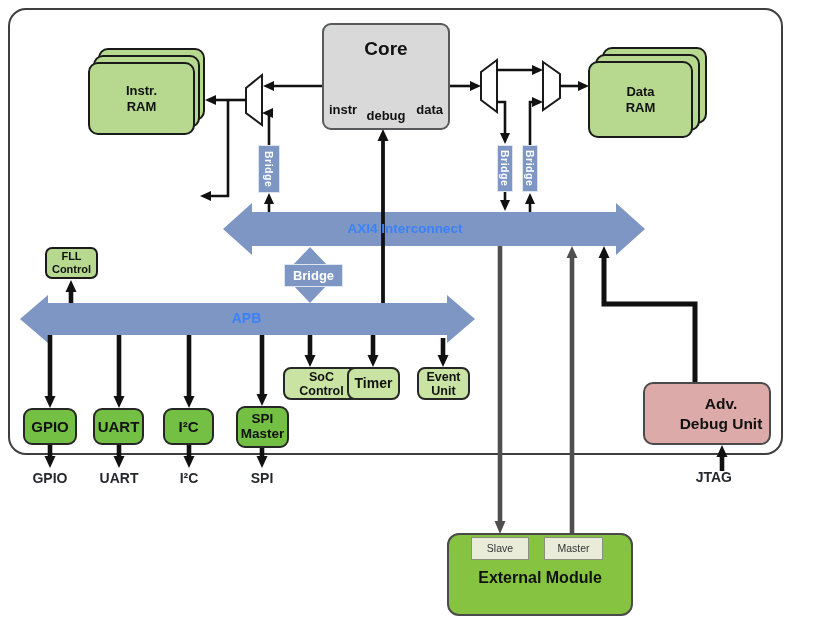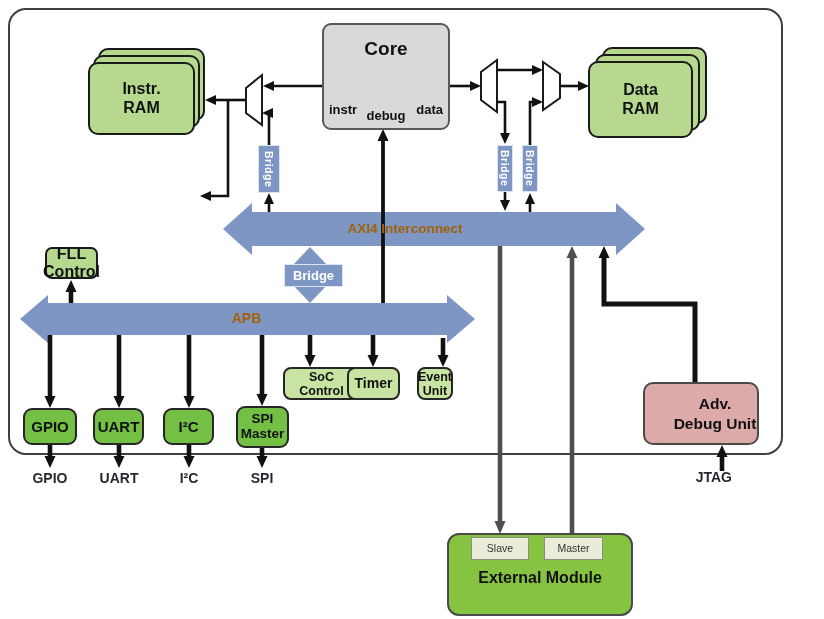--- a/index.html
+++ b/index.html
@@ -8,45 +8,45 @@
   #canvas *{box-sizing:border-box;}
 
   .abs{position:absolute;}
   .chip{left:8px;top:8px;width:775px;height:447px;border:2.5px solid #3f3f3f;border-radius:18px;background:#fff;z-index:0;}
   svg.overlay{position:absolute;left:0;top:0;z-index:1;}
 
   
   .block{position:absolute;display:flex;flex-direction:column;align-items:center;justify-content:center;
          text-align:center;font-weight:bold;z-index:2;line-height:1.16;}
   .ram-layer{position:absolute;border:2.2px solid #1a1a1a;border-radius:10px;background:var(--ram-green);z-index:2;}
-  .ram-text{font-size:16px;font-weight:bold;}
+  .ram-text{font-size:13px;font-weight:bold;}
   .boot{left:92px;top:157px;width:105px;height:76px;border:2.2px solid #1a1a1a;border-radius:10px;background:var(--ram-green);font-size:17.5px;}
   .core{left:322px;top:23px;width:128px;height:107px;border:2.2px solid #58595b;border-radius:9px;background:var(--core-gray);justify-content:flex-start;}
   .core-title{margin-top:13px;font-size:19px;}
   .port{position:absolute;font-size:13px;font-weight:bold;}
-  .fll{left:45px;top:247px;width:53px;height:32px;border:2px solid #1a1a1a;border-radius:7px;background:var(--ram-green);font-size:16px;line-height:1.15;}
+  .fll{left:45px;top:247px;width:53px;height:32px;border:2px solid #1a1a1a;border-radius:7px;background:var(--ram-green);font-size:11px;line-height:1.15;}
   .periph{border:2.2px solid #262626;border-radius:9px;background:var(--dark-green);font-size:15px;}
   .gpio{left:23px;top:408px;width:54px;height:37px;}
   .uart{left:93px;top:408px;width:51px;height:37px;}
   .i2c{left:163px;top:408px;width:51px;height:37px;}
   .spi{left:236px;top:406px;width:53px;height:42px;font-size:13.5px;line-height:1.1;}
   .pale{border:2px solid #262626;border-radius:8px;background:var(--pale-green);font-size:12.5px;line-height:1.12;}
   .soc{left:283px;top:367px;width:77px;height:33px;}
   .timer{left:347px;top:367px;width:53px;height:33px;font-size:14px;}
-  .event{left:417px;top:367px;width:36px;height:33px;}
-  .advdbg{left:643px;top:382px;width:116px;height:63px;border:2.2px solid #4a4a4a;border-radius:10px;background:var(--debug-pink);font-size:15.5px;line-height:1.25;padding-left:28px;}
+  .event{left:417px;top:367px;width:53px;height:33px;}
+  .advdbg{left:643px;top:382px;width:128px;height:63px;border:2.2px solid #4a4a4a;border-radius:10px;background:var(--debug-pink);font-size:15.5px;line-height:1.25;padding-left:28px;}
   .extmod{left:447px;top:533px;width:186px;height:83px;border:2px solid #4a4a4a;border-radius:12px;background:var(--ext-green);justify-content:flex-start;}
   .subport{position:absolute;top:2px;height:23px;border:1.5px solid #8a8f7e;background:#e9ecd9;
            display:flex;align-items:center;justify-content:center;font-size:10.5px;font-weight:400;color:#333;}
   .slave{left:22px;width:58px;}
   .master{left:95px;width:59px;}
   .ext-title{margin-top:34px;font-size:16px;font-weight:bold;}
 
   
-  .buslabel{position:absolute;z-index:3;color:#a16207;font-weight:bold;text-align:center;}
+  .buslabel{position:absolute;z-index:3;color:#3b82f6;font-weight:bold;text-align:center;}
   .axi4label{left:330px;top:221px;width:150px;font-size:13.5px;}
   .apblabel{left:224px;top:310px;width:45px;font-size:14px;}
   .bridgebox{position:absolute;z-index:3;background:var(--bus-blue);border:1px solid rgba(255,255,255,0.75);
              color:#fff;font-weight:bold;display:flex;align-items:center;justify-content:center;}
   .vbridge{writing-mode:vertical-rl;font-size:10.5px;letter-spacing:0.5px;}
   .b0{left:258px;top:145px;width:22px;height:48px;}
   .bA{left:497px;top:145px;width:16px;height:47px;}
   .bB{left:522px;top:145px;width:16px;height:47px;}
   .bdiamond{left:284px;top:264px;width:59px;height:23px;font-size:13px;}
 

